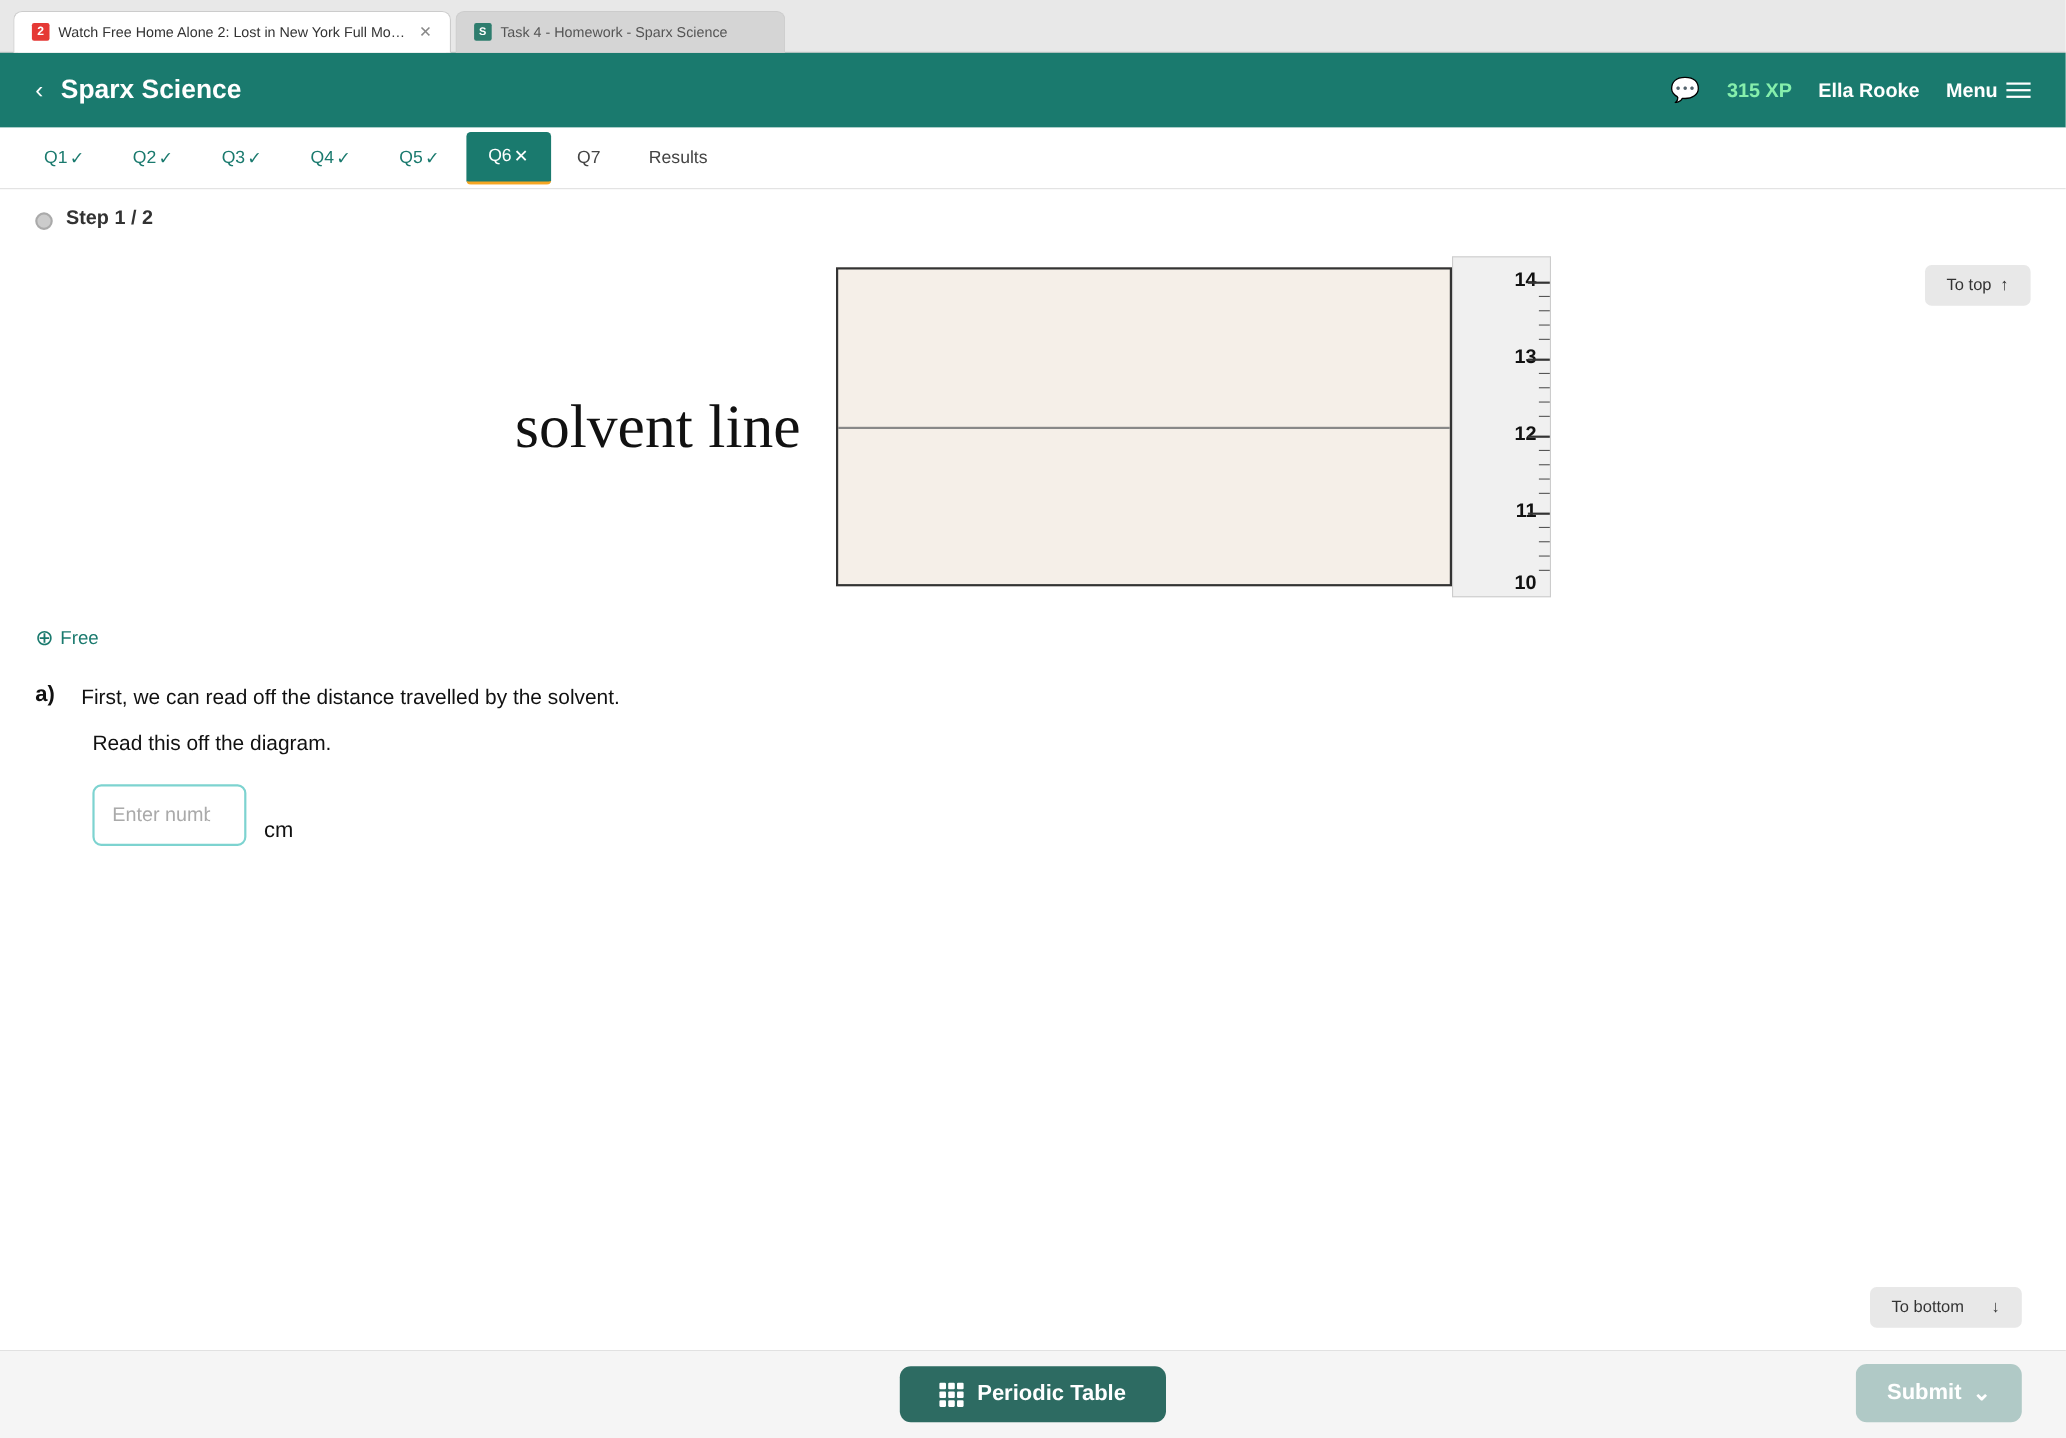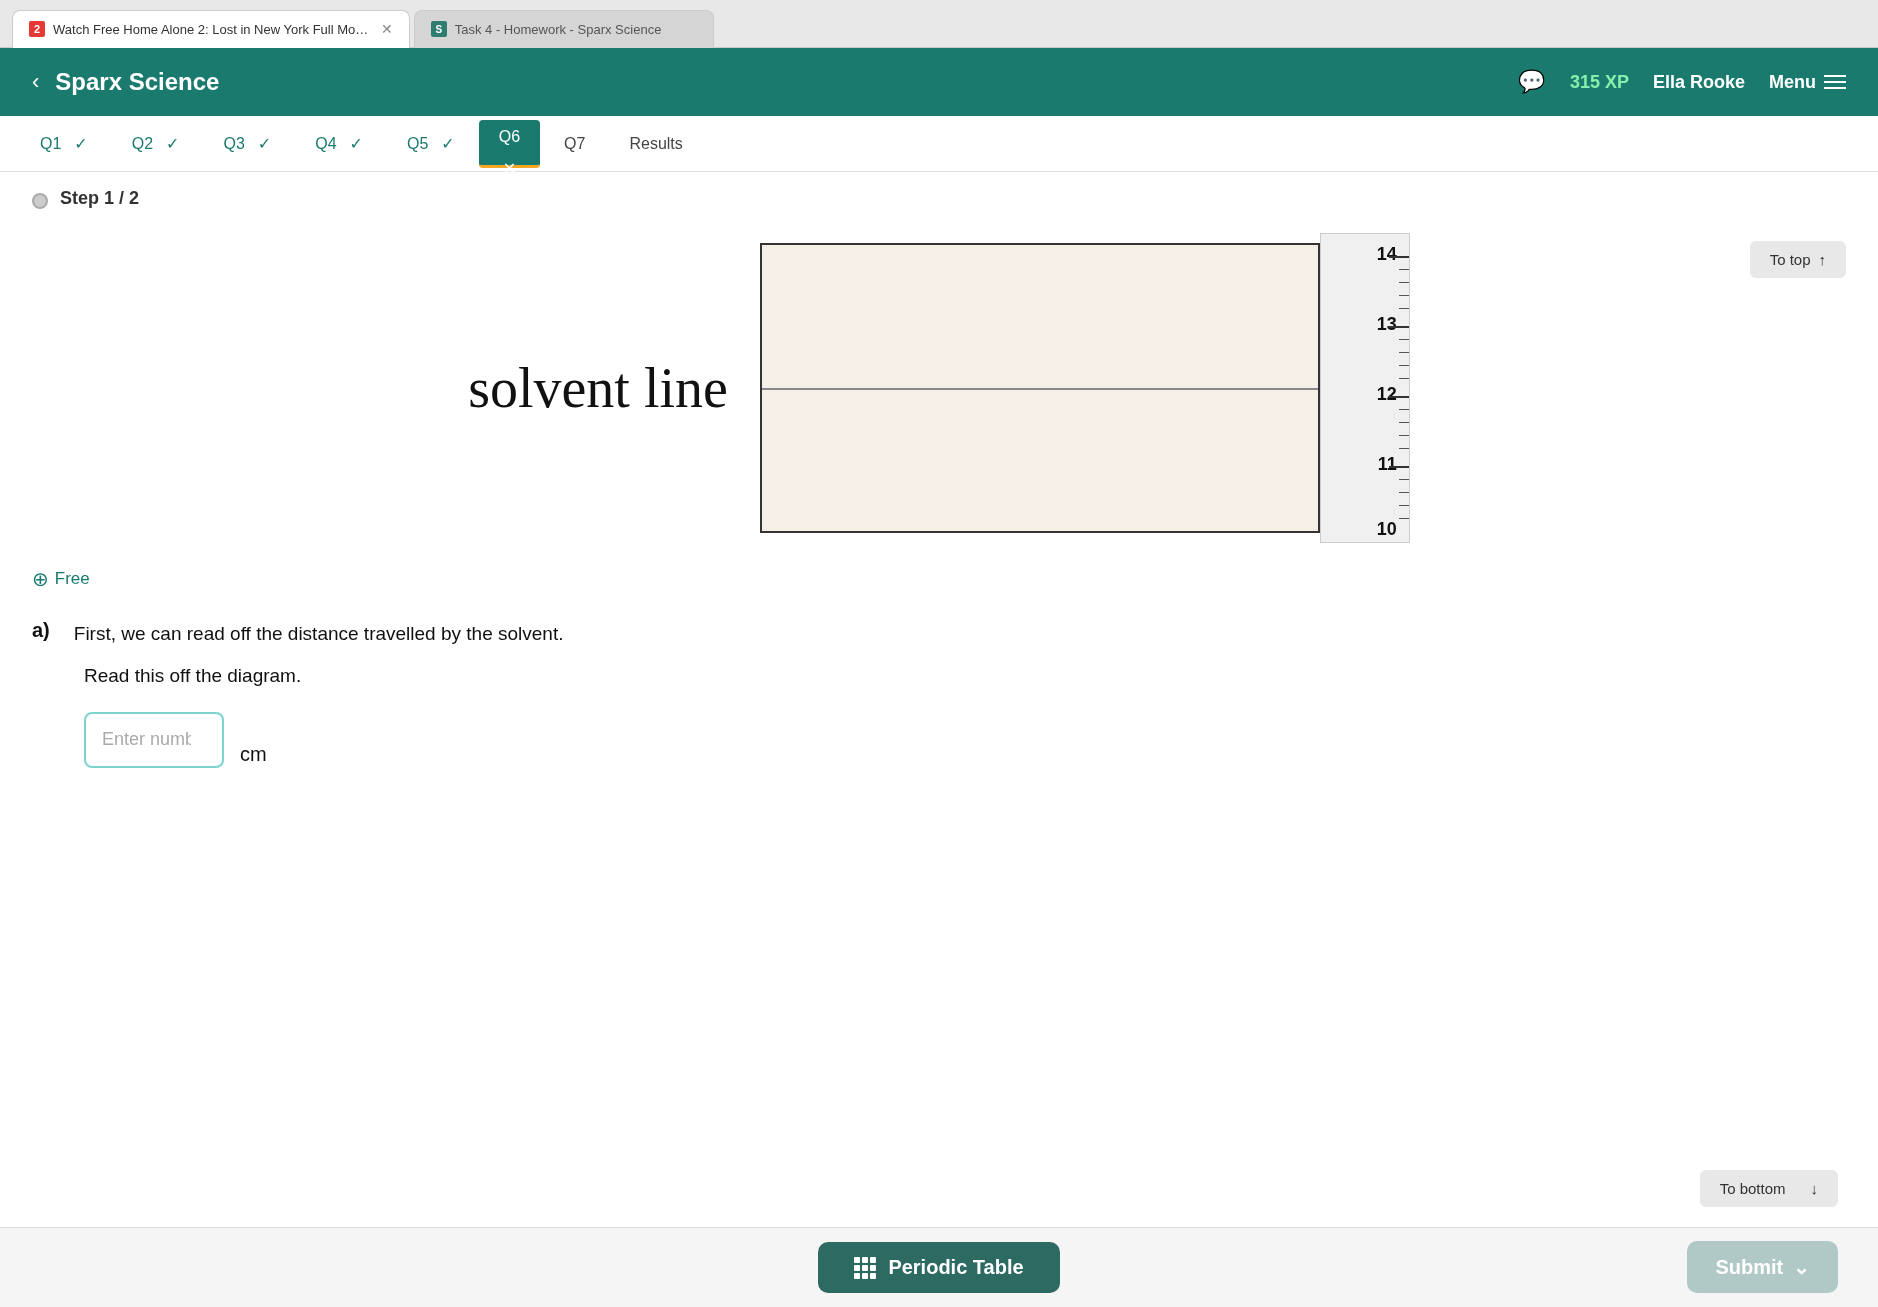--- a/index.html
+++ b/index.html
@@ -125,37 +125,36 @@
       border-bottom: 1px solid #e0e0e0;
       display: flex;
       align-items: center;
       padding: 0 20px;
       height: 56px;
       gap: 4px;
     }
     .q-tab {
       display: flex;
       align-items: center;
-      gap: 13px;
+      gap: 2px;
       padding: 8px 20px;
       font-size: 16px;
       font-weight: 500;
       cursor: pointer;
       border-radius: 4px;
       color: #444;
       border: none;
       background: none;
       height: 48px;
     }
     .q-tab.correct { color: #1a7a6e; }
     .q-tab.active {
       background: #1a7a6e;
       color: #fff;
       border-bottom: 3px solid #f5a623;
-      flex-direction: column;
     }
     .check-icon { color: #1a7a6e; }
     .active .x-icon { color: #fff; }
 
     
     .step-indicator {
       display: flex;
       align-items: flex-end;
       padding: 16px 32px 8px;
       gap: 12px;

